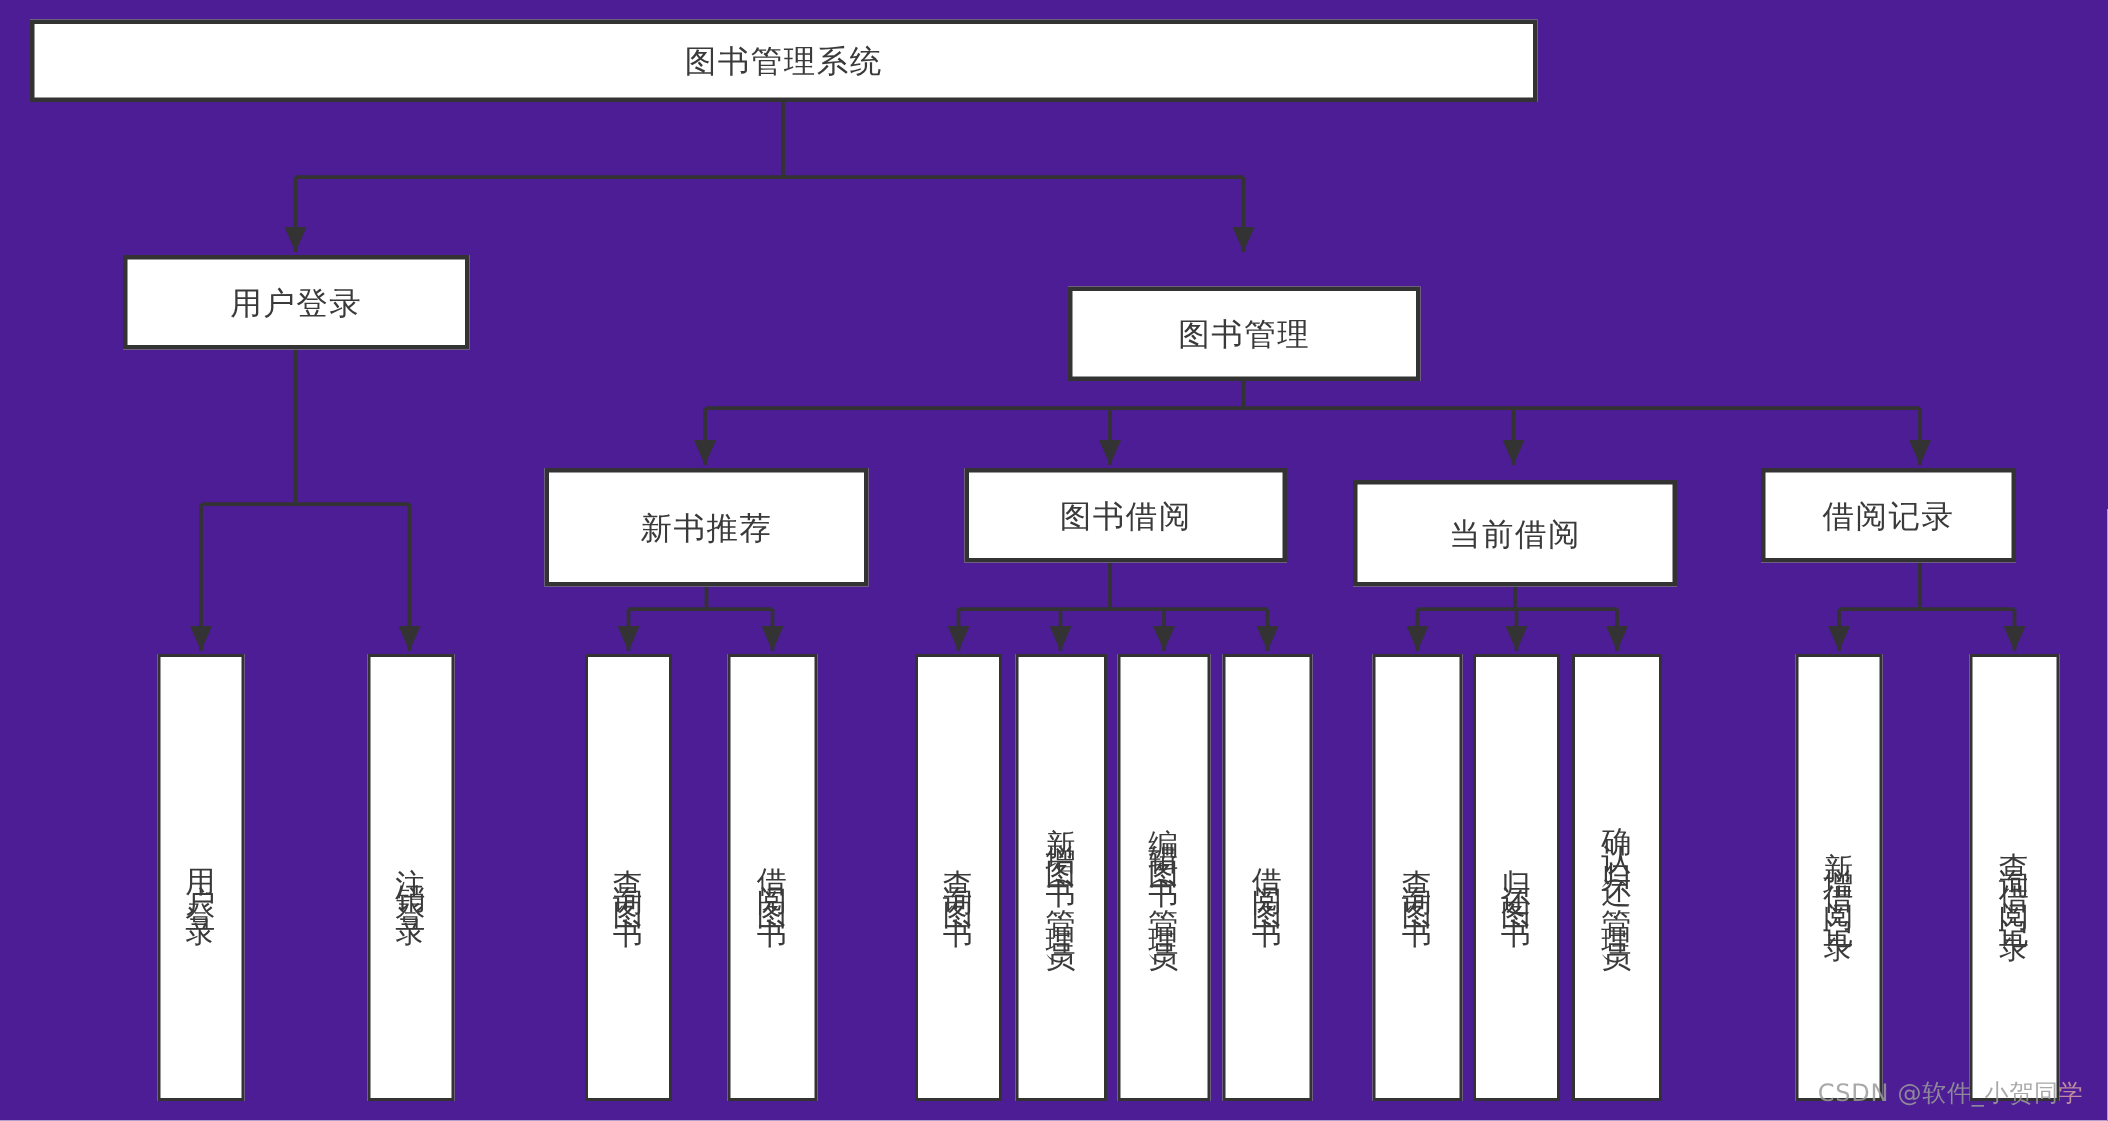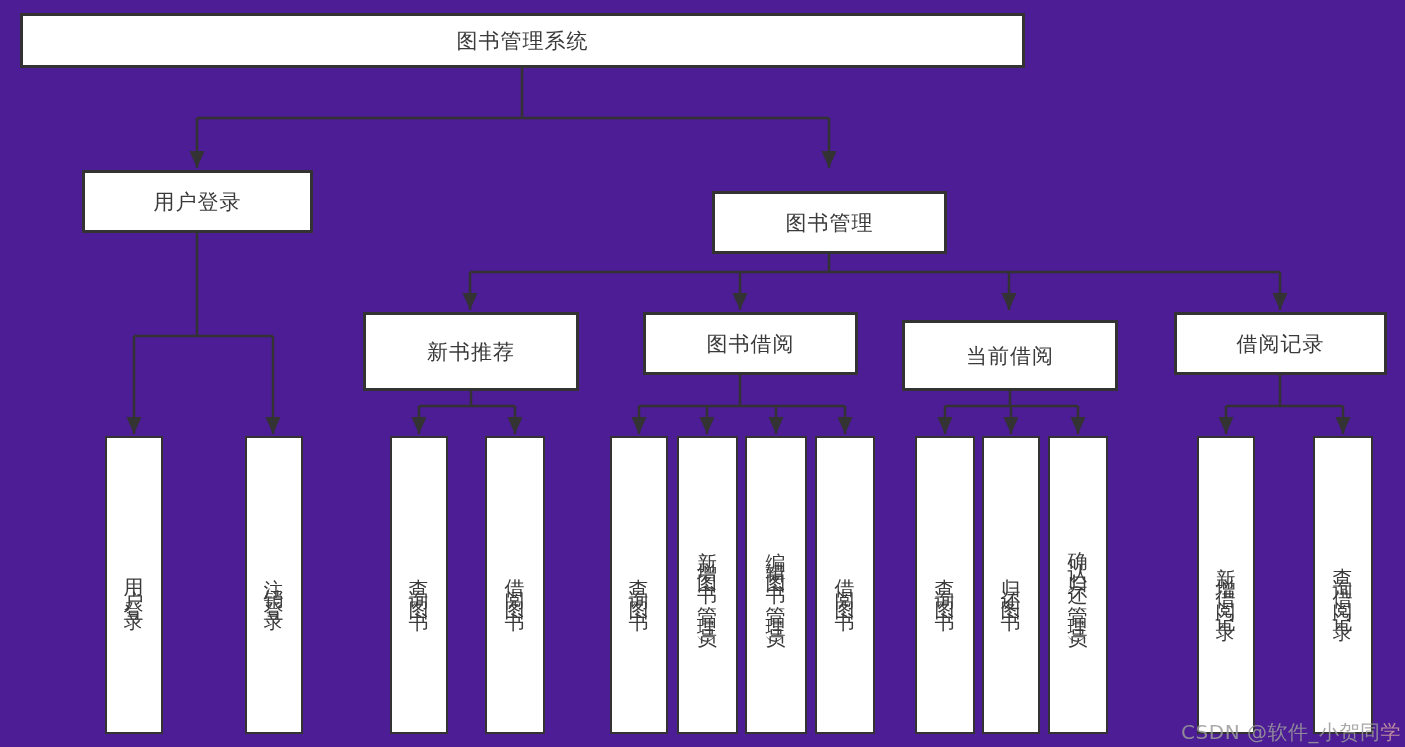--- a/index.html
+++ b/index.html
@@ -43,23 +43,23 @@
   .vtext {
     writing-mode: vertical-rl;
     font-size: 20px;
     letter-spacing: 11px;
     line-height: 1;
     color: #3a3a3a;
   }
   #watermark {
     position: absolute;
     top: 719px;
-    right: 4px;
+    right: 16px;
     z-index: 3;
-    font-size: 20px;
+    font-size: 16px;
     letter-spacing: 0.5px;
     white-space: nowrap;
     opacity: 0.85;
     z-index: 3;
   }
   .wm-gray { color: #9b9b9b; }
   .wm-red  { color: #d2a0a0; }
 </style>
 </head>
 <body>
@@ -115,21 +115,21 @@
 
   <div class="box" style="left:363px; top:312px; width:216px; height:79px;">
     <span class="htext">新书推荐</span>
   </div>
   <div class="box" style="left:643px; top:312px; width:215px; height:63px;">
     <span class="htext">图书借阅</span>
   </div>
   <div class="box" style="left:902px; top:320px; width:216px; height:71px;">
     <span class="htext">当前借阅</span>
   </div>
-  <div class="box" style="left:1174px; top:312px; width:213px; height:63px;">
+  <div class="box" style="left:1174px; top:312px; width:170px; height:63px;">
     <span class="htext">借阅记录</span>
   </div>
 
   <div class="box leaf" style="left:105px; top:436px; width:58px; height:298px;">
     <span class="vtext">用户登录</span>
   </div>
   <div class="box leaf" style="left:245px; top:436px; width:58px; height:298px;">
     <span class="vtext">注销登录</span>
   </div>
 

